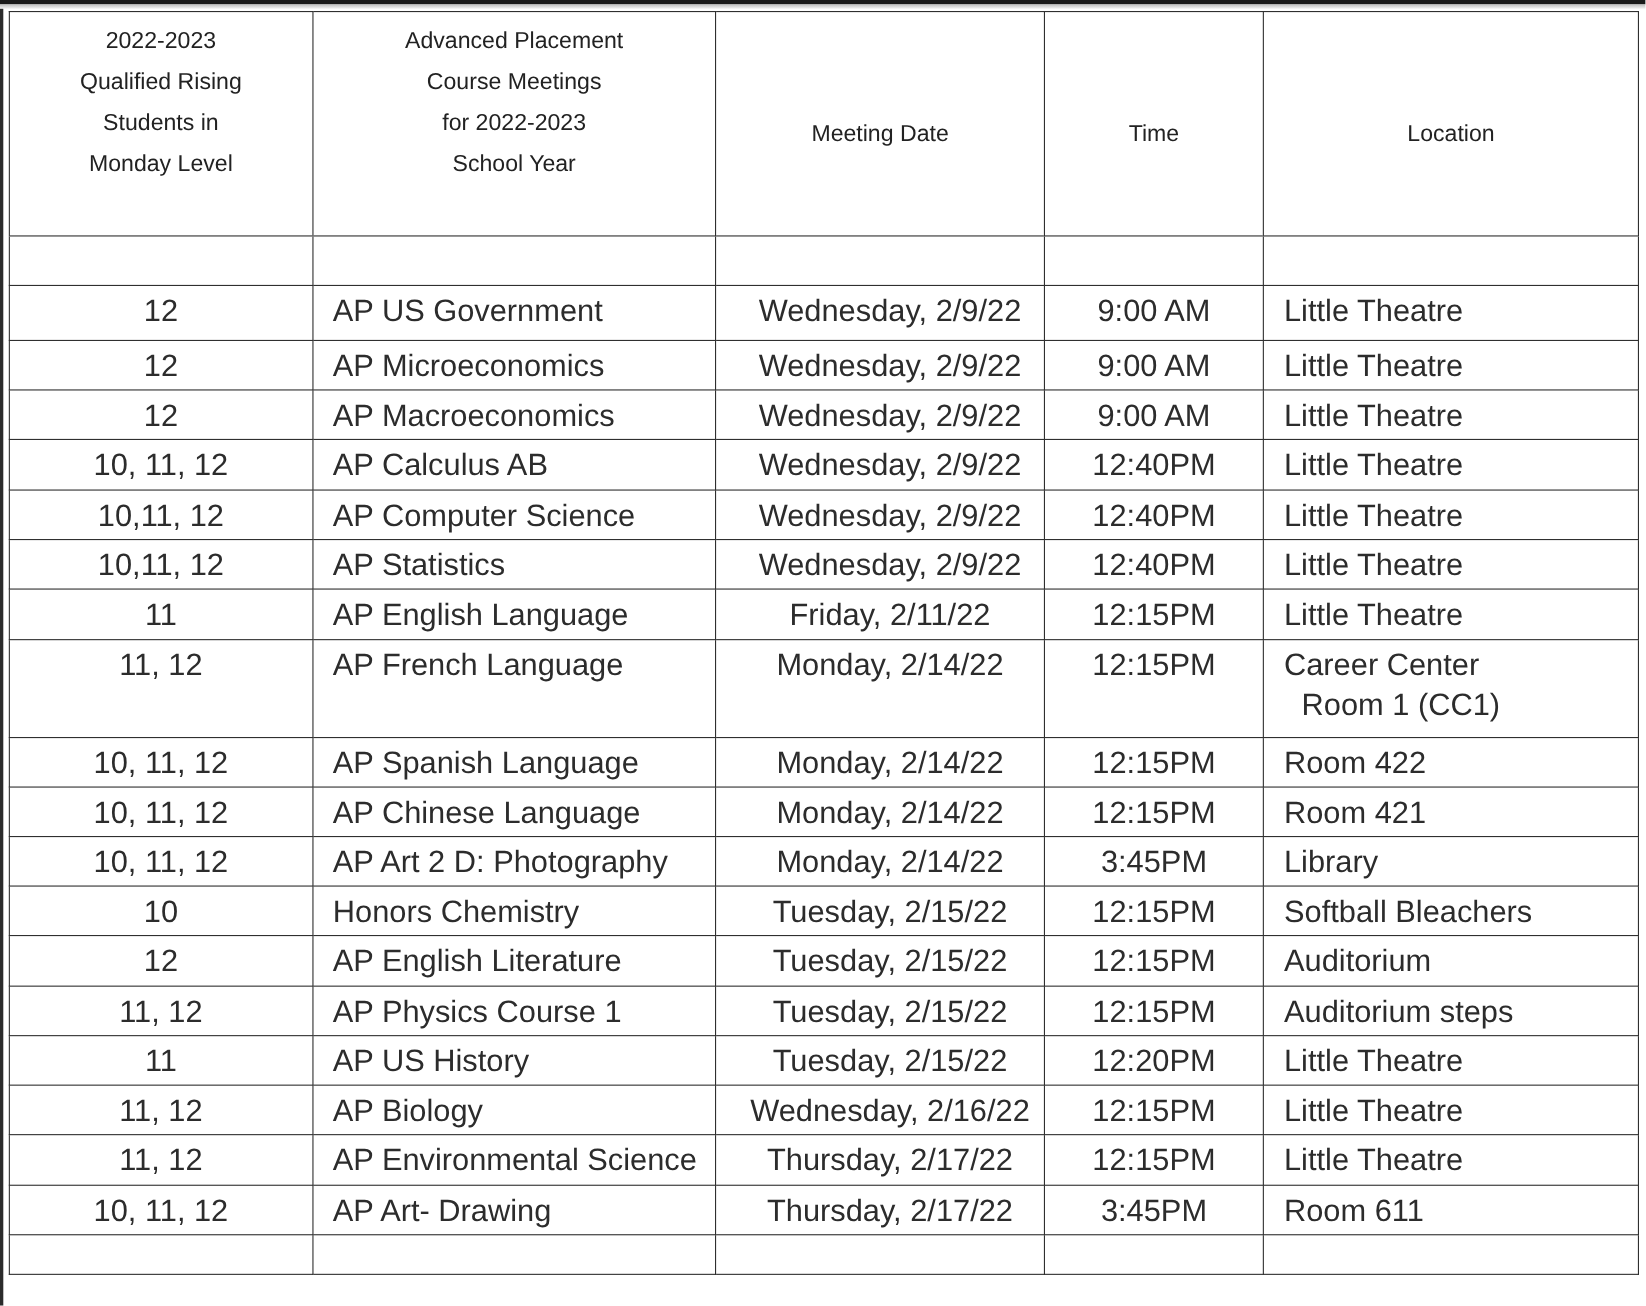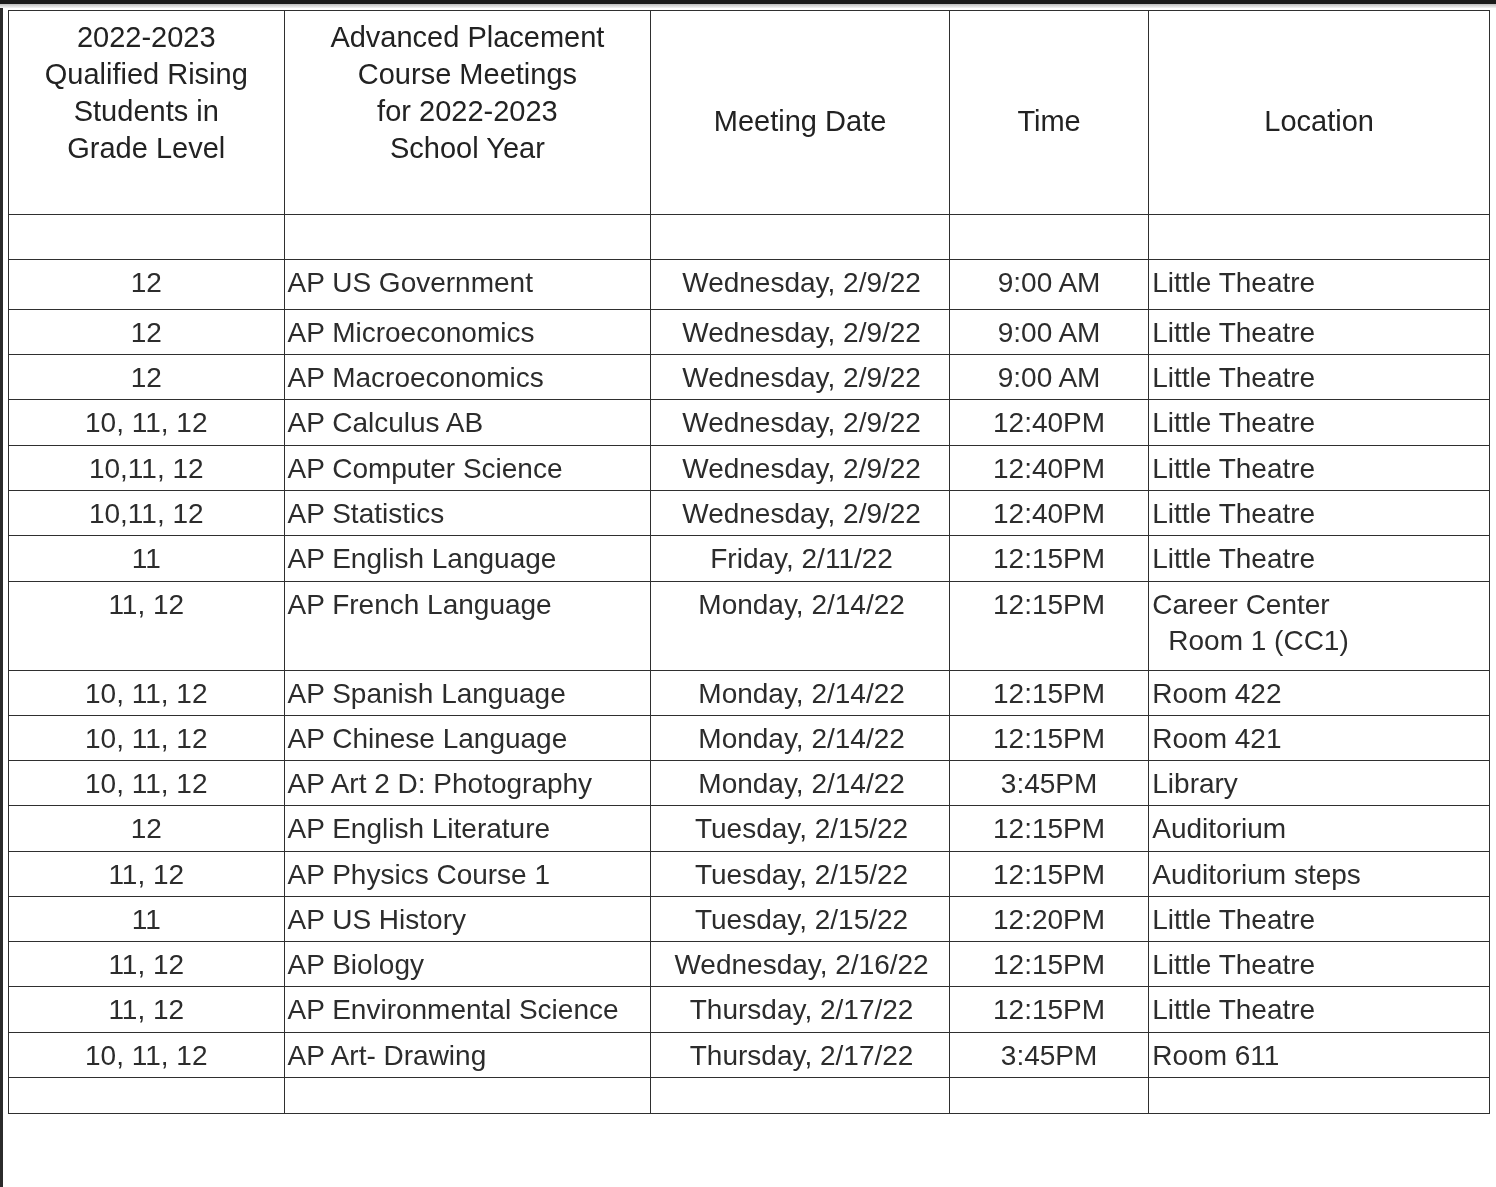--- a/index.html
+++ b/index.html
@@ -46,21 +46,21 @@
     }
     .schedule-table td, .schedule-table th {
       border: 1.5px solid #2f2f2f;
       padding: 0;
       font-weight: normal;
       vertical-align: top;
       overflow: hidden;
       white-space: nowrap;
     }
     .schedule-table th {
-      font-size: 29px;
+      font-size: 21px;
       line-height: 37px;
       text-align: center;
       vertical-align: top;
       border-bottom: 1.5px dashed #555;
       color: #222;
     }
     .schedule-table thead th.hcell-multi {
       padding-top: 8px;
     }
     .schedule-table thead th.hcell-single {
@@ -70,21 +70,21 @@
       font-size: 28px;
       line-height: 36px;
       padding-top: 5px;
       color: #2c2c2c;
     }
     .col-grade { width: 275px; text-align: center; }
     .col-course { width: 366px; text-align: left; }
     .col-date { width: 298px; text-align: center; }
     .col-time { width: 199px; text-align: center; }
     .col-loc { width: 340px; text-align: left; }
-    td.col-course, td.col-date, td.col-loc { padding-left: 3px; }
+    td.col-course, td.col-date, td.col-loc { padding-left: 18px; }
     .loc-second-line { display: block; padding-left: 16px; }
     .header-line { display: block; }
     tr.blank-row td { height: 39px; }
     tr.tail-row td { height: 30px; }
   </style>
 </head>
 <body>
 
 <div class="topbar"></div>
 <div class="topbar-shadow"></div>
@@ -97,21 +97,21 @@
     <col class="col-date">
     <col class="col-time">
     <col class="col-loc">
   </colgroup>
   <thead>
     <tr style="height:204px">
       <th class="col-grade hcell-multi">
         <span class="header-line">2022-2023</span>
         <span class="header-line">Qualified Rising</span>
         <span class="header-line">Students in</span>
-        <span class="header-line">Grade Level</span>
+        <span class="header-line">Monday Level</span>
       </th>
       <th class="col-course hcell-multi">
         <span class="header-line">Advanced Placement</span>
         <span class="header-line">Course Meetings</span>
         <span class="header-line">for 2022-2023</span>
         <span class="header-line">School Year</span>
       </th>
       <th class="col-date hcell-single">Meeting Date</th>
       <th class="col-time hcell-single">Time</th>
       <th class="col-loc hcell-single">Location</th>
@@ -195,20 +195,27 @@
         <td class="col-time"><span>12:15PM</span></td>
         <td class="col-loc"><span>Room 421</span></td>
       </tr>
       <tr style="height: 45px;">
         <td class="col-grade"><span>10, 11, 12</span></td>
         <td class="col-course"><span>AP Art 2 D: Photography</span></td>
         <td class="col-date"><span>Monday, 2/14/22</span></td>
         <td class="col-time"><span>3:45PM</span></td>
         <td class="col-loc"><span>Library</span></td>
       </tr>
+      <tr style="height: 45px;">
+        <td class="col-grade"><span>10</span></td>
+        <td class="col-course"><span>Honors Chemistry</span></td>
+        <td class="col-date"><span>Tuesday, 2/15/22</span></td>
+        <td class="col-time"><span>12:15PM</span></td>
+        <td class="col-loc"><span>Softball Bleachers</span></td>
+      </tr>
       <tr style="height: 46px;">
         <td class="col-grade"><span>12</span></td>
         <td class="col-course"><span>AP English Literature</span></td>
         <td class="col-date"><span>Tuesday, 2/15/22</span></td>
         <td class="col-time"><span>12:15PM</span></td>
         <td class="col-loc"><span>Auditorium</span></td>
       </tr>
       <tr style="height: 45px;">
         <td class="col-grade"><span>11, 12</span></td>
         <td class="col-course"><span>AP Physics Course 1</span></td>

